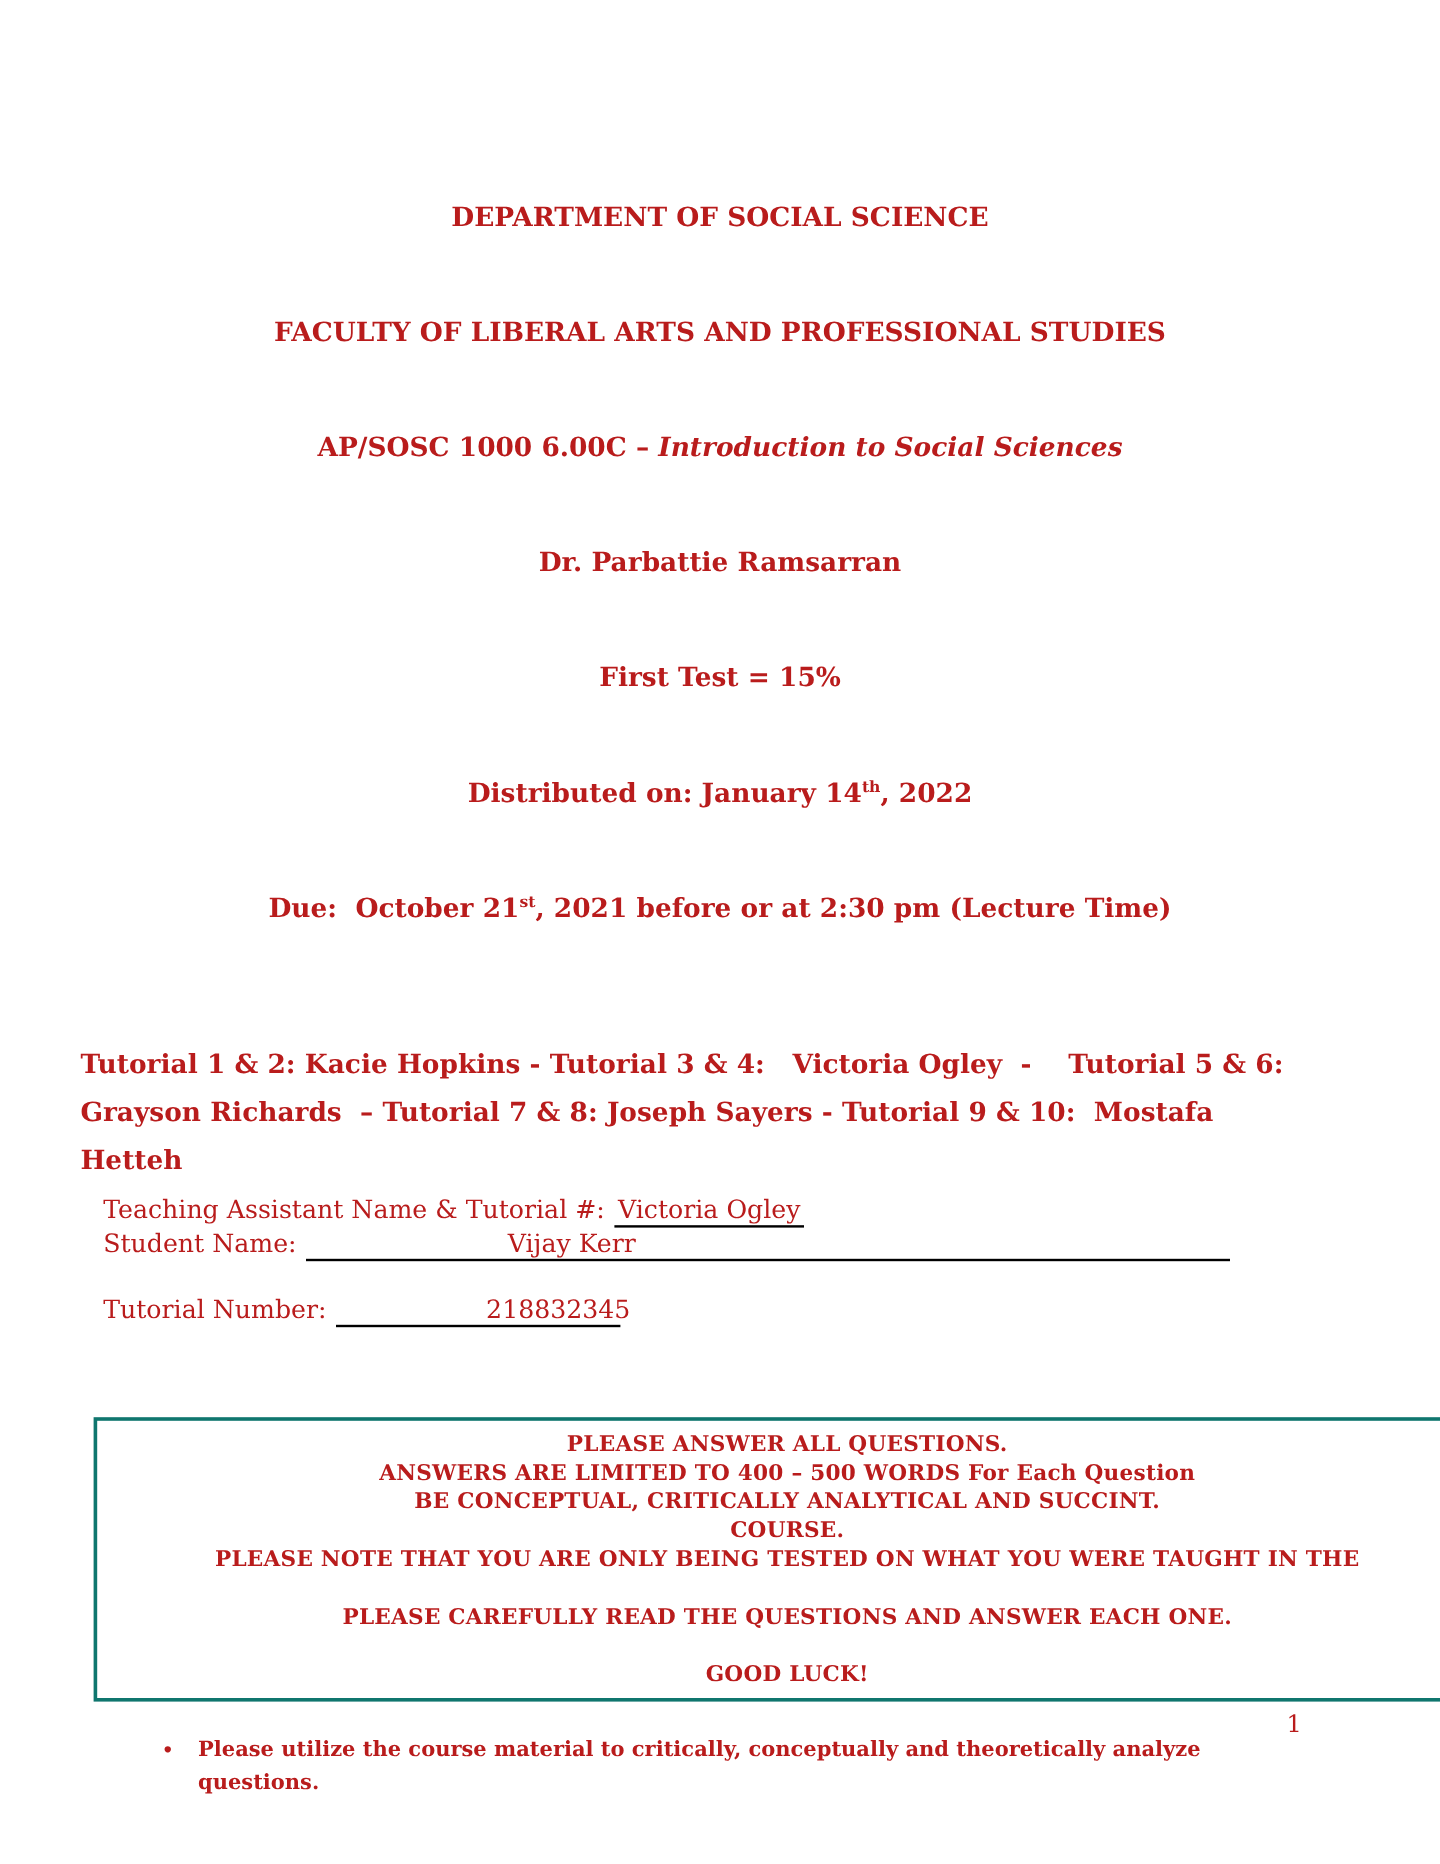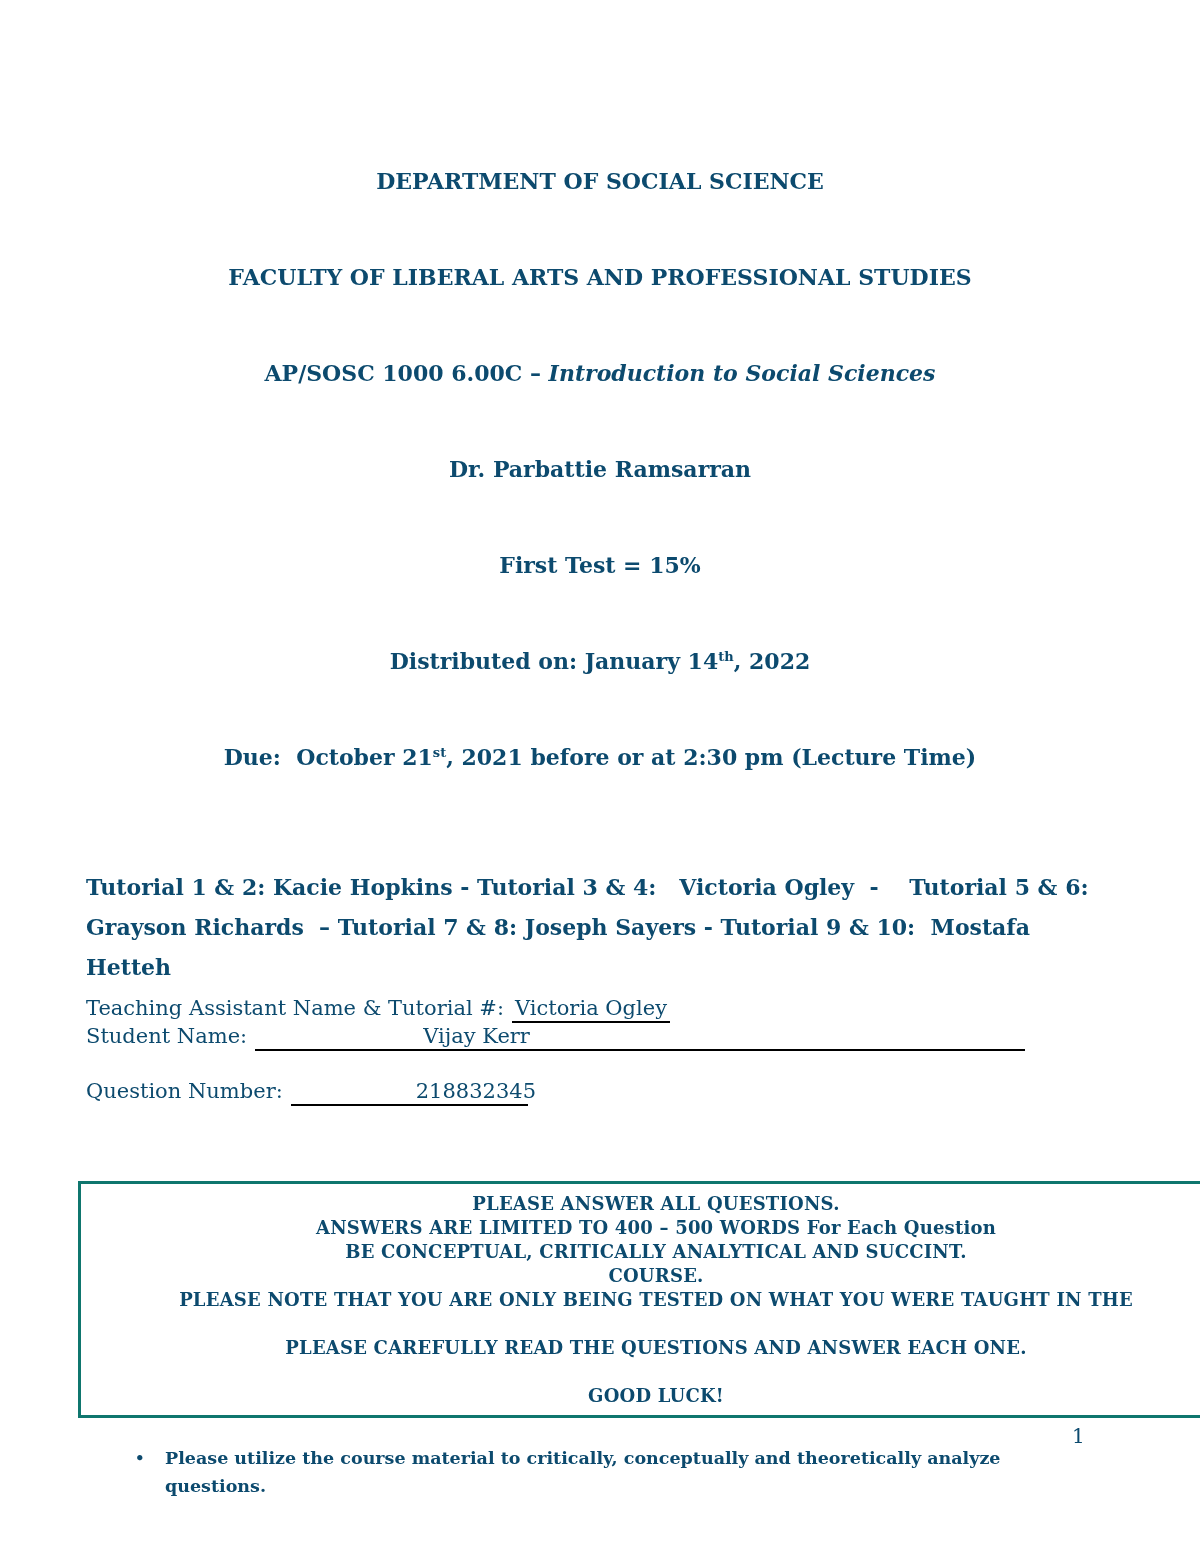--- a/index.html
+++ b/index.html
@@ -2,21 +2,21 @@
 <html><head>
 <meta charset="utf-8">
 <style>
   * { margin: 0; padding: 0; box-sizing: content-box; }
   html, body { background: #ffffff; }
   .page {
     position: relative;
     width: 1200px;
     height: 1553px;
     background: #ffffff;
-    color: #0c4a6e;
+    color: #b91c1c;
     font-family: "DejaVu Serif", serif;
     overflow: hidden;
   }
 
   
   .doc-header {
     padding-top: 101px;
     text-align: center;
     font-weight: bold;
     font-size: 22px;
@@ -25,21 +25,21 @@
   }
   .doc-header .italic { font-style: italic; text-align: right; }
   .sup {
     vertical-align: super;
     font-size: 13px;
     line-height: 0;
   }
 
   
   .tutors {
-    margin: 30px 56px 0 86px;
+    margin: 30px 56px 0 67px;
     font-weight: bold;
     font-size: 22px;
     line-height: 40px;
   }
   .tutors .t-line { white-space: pre; }
 
   
   .field-row {
     margin-left: 86px;
     font-size: 21px;
@@ -122,21 +122,21 @@
   <div class="tutors">
     <div class="t-line">Tutorial 1 &amp; 2: Kacie Hopkins - Tutorial 3 &amp; 4:   Victoria Ogley  -    Tutorial 5 &amp; 6:</div>
     <div class="t-line">Grayson Richards  – Tutorial 7 &amp; 8: Joseph Sayers - Tutorial 9 &amp; 10:  Mostafa</div>
     <div class="t-line">Hetteh</div>
   </div>
 
   <div class="field-row field-ta"><span>Teaching Assistant Name &amp; Tutorial #:</span><span class="ta-value">Victoria Ogley</span></div>
 
   <div class="field-row field-name"><span>Student Name:</span><span class="fill-line name-line"><span>Vijay Kerr</span></span></div>
 
-  <div class="field-row field-number"><span>Question Number:</span><span class="fill-line number-line"><span>218832345</span></span></div>
+  <div class="field-row field-number"><span>Tutorial Number:</span><span class="fill-line number-line"><span>218832345</span></span></div>
 
 
   <div class="notice-box">
     <div class="box-line">PLEASE ANSWER ALL QUESTIONS.</div>
     <div class="box-line">ANSWERS ARE LIMITED TO 400 – 500 WORDS For Each Question</div>
     <div class="box-line">BE CONCEPTUAL, CRITICALLY ANALYTICAL AND SUCCINT.</div>
     <div class="box-line">COURSE.</div>
     <div class="box-line">PLEASE NOTE THAT YOU ARE ONLY BEING TESTED ON WHAT YOU WERE TAUGHT IN THE</div>
     <div class="box-line"></div>
     <div class="box-line">PLEASE CAREFULLY READ THE QUESTIONS AND ANSWER EACH ONE.</div>

